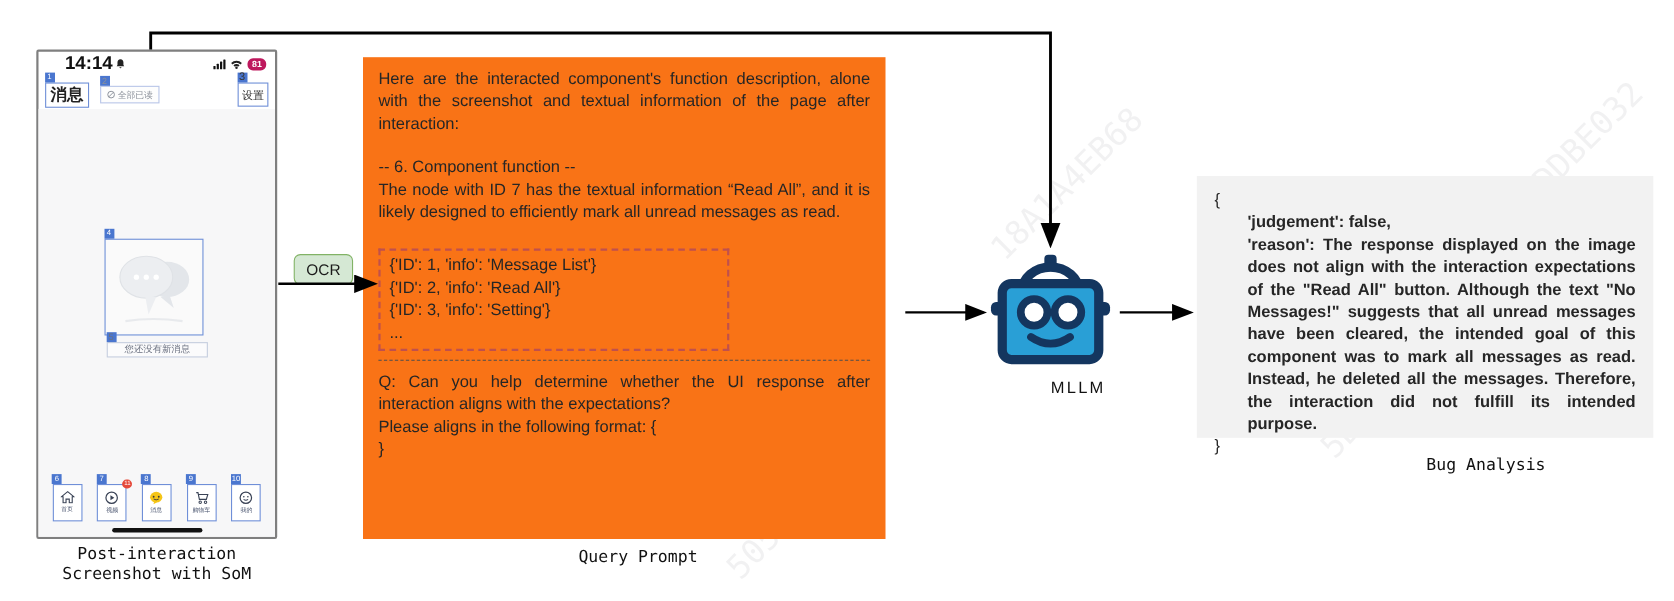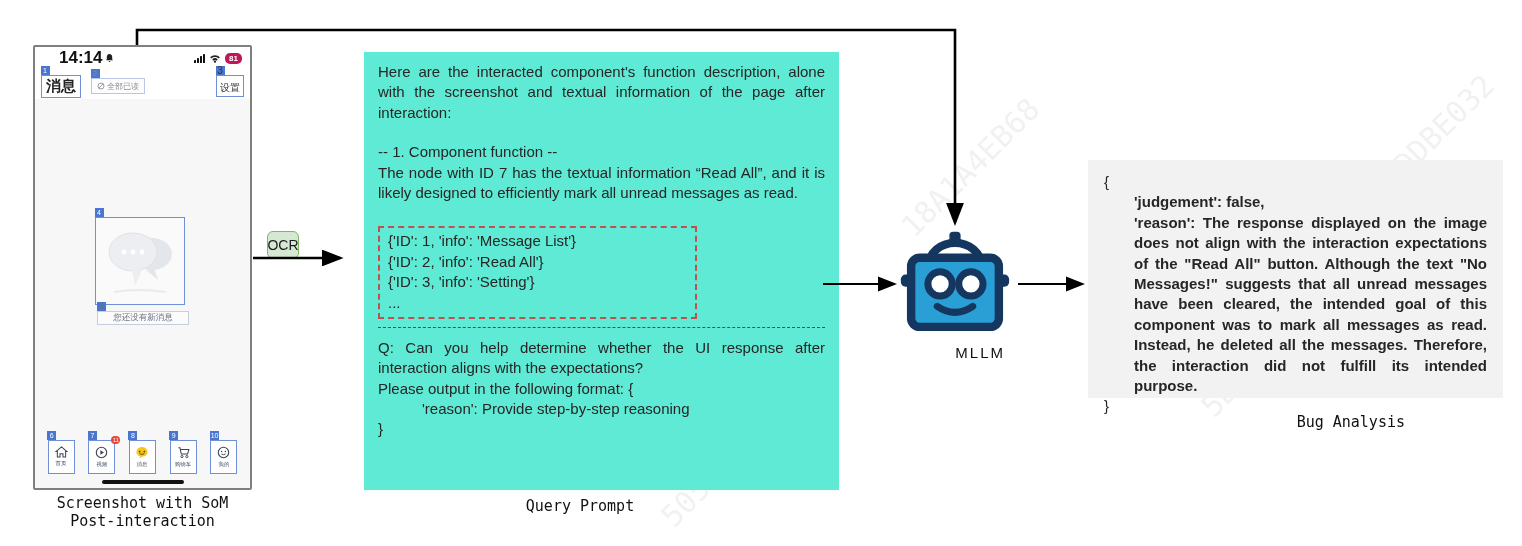--- a/index.html
+++ b/index.html
@@ -60,28 +60,28 @@
                font-size:5.5px; line-height:8px; min-width:9px; height:8px;
                border-radius:4px; text-align:center; padding:0 1px; }
   .home-ind { position:absolute; left:50%; bottom:4px; transform:translateX(-50%);
               width:82px; height:4px; background:#111; border-radius:2px; }
 
   
   .caption { position:absolute; font-family:"DejaVu Sans Mono", monospace;
              font-size:15px; color:#111; text-align:center; z-index:2; }
 
   
-  .ocr-chip { position:absolute; left:267px; top:231px; width:32px; height:28px;
+  .ocr-chip { position:absolute; left:267px; top:231px; width:54px; height:28px;
               background:#d5e8d4; border:1.5px solid #82b366; border-radius:6px;
               display:flex; align-items:center; justify-content:center; z-index:2; }
   .ocr-chip span { font-size:14px; color:#1a1a1a; }
 
   
-  .prompt-panel { position:absolute; left:364px; top:52px; width:475px; height:438px;
-                  background:#5eead4; padding:10px 14px 8px 14px; z-index:1;
+  .prompt-panel { position:absolute; left:330px; top:52px; width:475px; height:438px;
+                  background:#f97316; padding:10px 14px 8px 14px; z-index:1;
                   font-size:15px; color:#262626; line-height:1.36; }
   .prompt-panel p { text-align:justify; }
   .spacer { height:19px; }
   .ocr-red-box { border:2px dashed #c0504d; margin:4px 128px 6px 0; padding:3px 8px 4px 8px; }
   .ocr-red-box div { white-space:nowrap; }
   .dash-sep { border-top:1.5px dashed #4d4d4d; margin:8px 0 10px 0; height:0; }
   .indent1 { padding-left:44px; }
 
   
   .robot { position:absolute; left:899px; top:226px; z-index:2; }
@@ -227,44 +227,43 @@
             <path d="M4.8 8.6 Q 7 10.2 9.2 8.6" stroke="#3a4356" stroke-width="1" fill="none"></path>
           </svg>
           <span class="lbl">我的</span>
         </div>
       </div>
       <div class="home-ind"></div>
     </div>
   </div>
 
   <div class="caption" style="left:10px; top:494px; width:265px;">
+    <div>Post-interaction</div>
     <div>Screenshot with SoM</div>
-    <div>Post-interaction</div>
   </div>
 
   <div class="ocr-chip">
     <span>OCR</span>
   </div>
 
   <div class="prompt-panel">
     <p>Here are the interacted component's function description, alone with the screenshot and textual information of the page after interaction:</p>
     <div class="spacer"></div>
-    <div>-- 1. Component function --</div>
+    <div>-- 6. Component function --</div>
     <p>The node with ID 7 has the textual information “Read All”, and it is likely designed to efficiently mark all unread messages as read.</p>
     <div class="spacer"></div>
     <div class="ocr-red-box">
       <div>{'ID': 1, 'info': 'Message List'}</div>
       <div>{'ID': 2, 'info': 'Read All'}</div>
       <div>{'ID': 3, 'info': 'Setting'}</div>
       <div>...</div>
     </div>
     <div class="dash-sep"></div>
     <p>Q: Can you help determine whether the UI response after interaction aligns with the expectations?</p>
-    <div>Please output in the following format: {</div>
-    <div class="indent1">'reason': Provide step-by-step reasoning</div>
+    <div>Please aligns in the following format: {</div>
     <div>}</div>
   </div>
 
   <div class="caption" style="left:470px; top:497px; width:220px;">Query Prompt</div>
 
   <div class="robot">
     <svg width="112" height="114" viewBox="0 0 120 122">
       <rect x="54" y="6" width="12" height="16" rx="4" fill="#14365f"></rect>
       <path d="M 32 42 A 28 24 0 0 1 88 42" fill="none" stroke="#14365f" stroke-width="9"></path>
       <rect x="2" y="52" width="16" height="13" rx="5" fill="#14365f"></rect>

